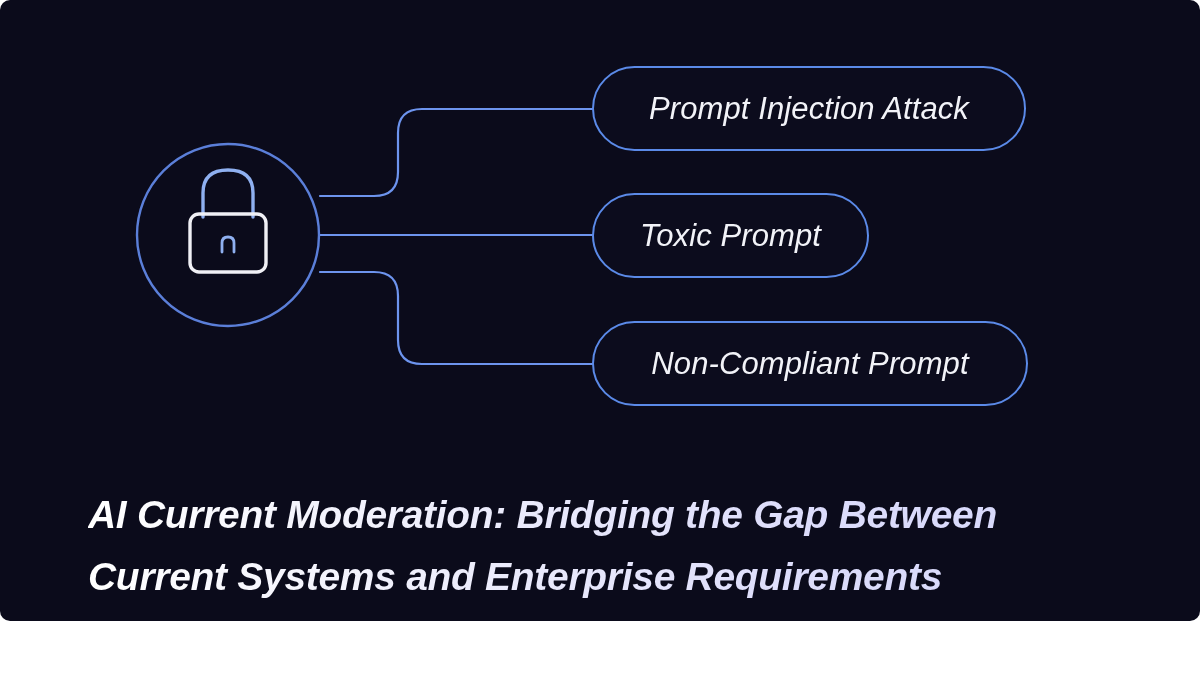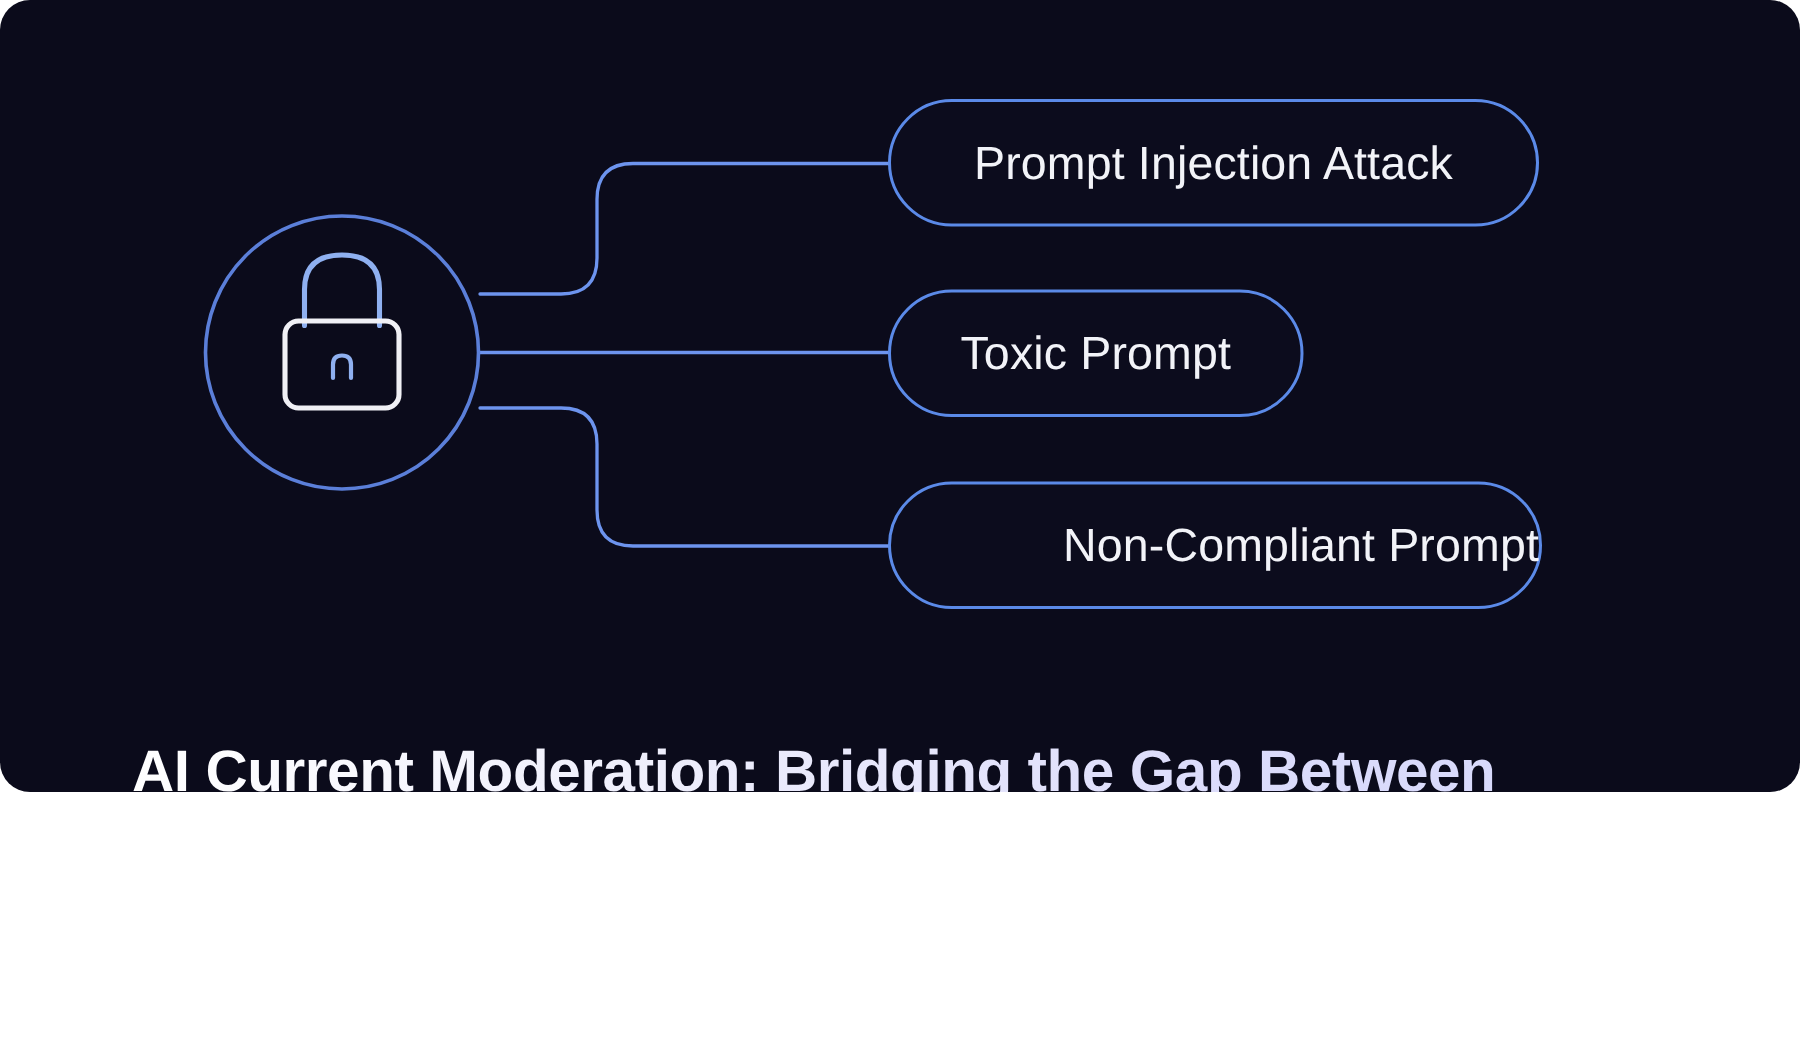--- a/index.html
+++ b/index.html
@@ -10,24 +10,25 @@
   body {
     width: 1200px;
     height: 700px;
     overflow: hidden;
     font-family: "Liberation Sans", sans-serif;
   }
 
   #canvas {
     position: relative;
     width: 1200px;
-    height: 528px;
+    height: 621px;
     background: #0b0b1b;
-    border-radius: 20px;
+    border-radius: 10px;
     overflow: hidden;
+    font-style: italic;
   }
 
   
   #diagram-svg {
     position: absolute;
     left: 0;
     top: 0;
     width: 1200px;
     height: 470px;
     display: block;
@@ -45,21 +46,21 @@
     color: #f2f3f8;
     font-size: 31px;
     font-weight: 400;
     letter-spacing: 0.1px;
     white-space: nowrap;
     font-family: "Liberation Sans", sans-serif;
   }
 
   #pill-prompt-injection { left: 592px; top: 66px;  width: 434px; height: 85px; }
   #pill-toxic-prompt     { left: 592px; top: 193px; width: 277px; height: 85px; }
-  #pill-non-compliant    { left: 592px; top: 321px; width: 436px; height: 85px; justify-content: flex-end; }
+  #pill-non-compliant    { left: 592px; top: 321px; width: 436px; height: 85px; }
 
   
   #title-block {
     position: absolute;
     left: 88px;
     top: 484px;
     width: 1010px;
   }
   .title-line {
     font-size: 39px;
@@ -114,17 +115,18 @@
   <div class="pill" id="pill-toxic-prompt">
     <span>Toxic Prompt</span>
   </div>
 
   <div class="pill" id="pill-non-compliant">
     <span>Non-Compliant Prompt</span>
   </div>
 
   <div id="title-block">
     <div class="title-line">AI Current Moderation: Bridging the Gap Between</div>
+    <div class="title-line">Current Systems and Enterprise Requirements</div>
   </div>
 
   <div id="bottom-divider"></div>
 
 </div>
 
 </body></html>

